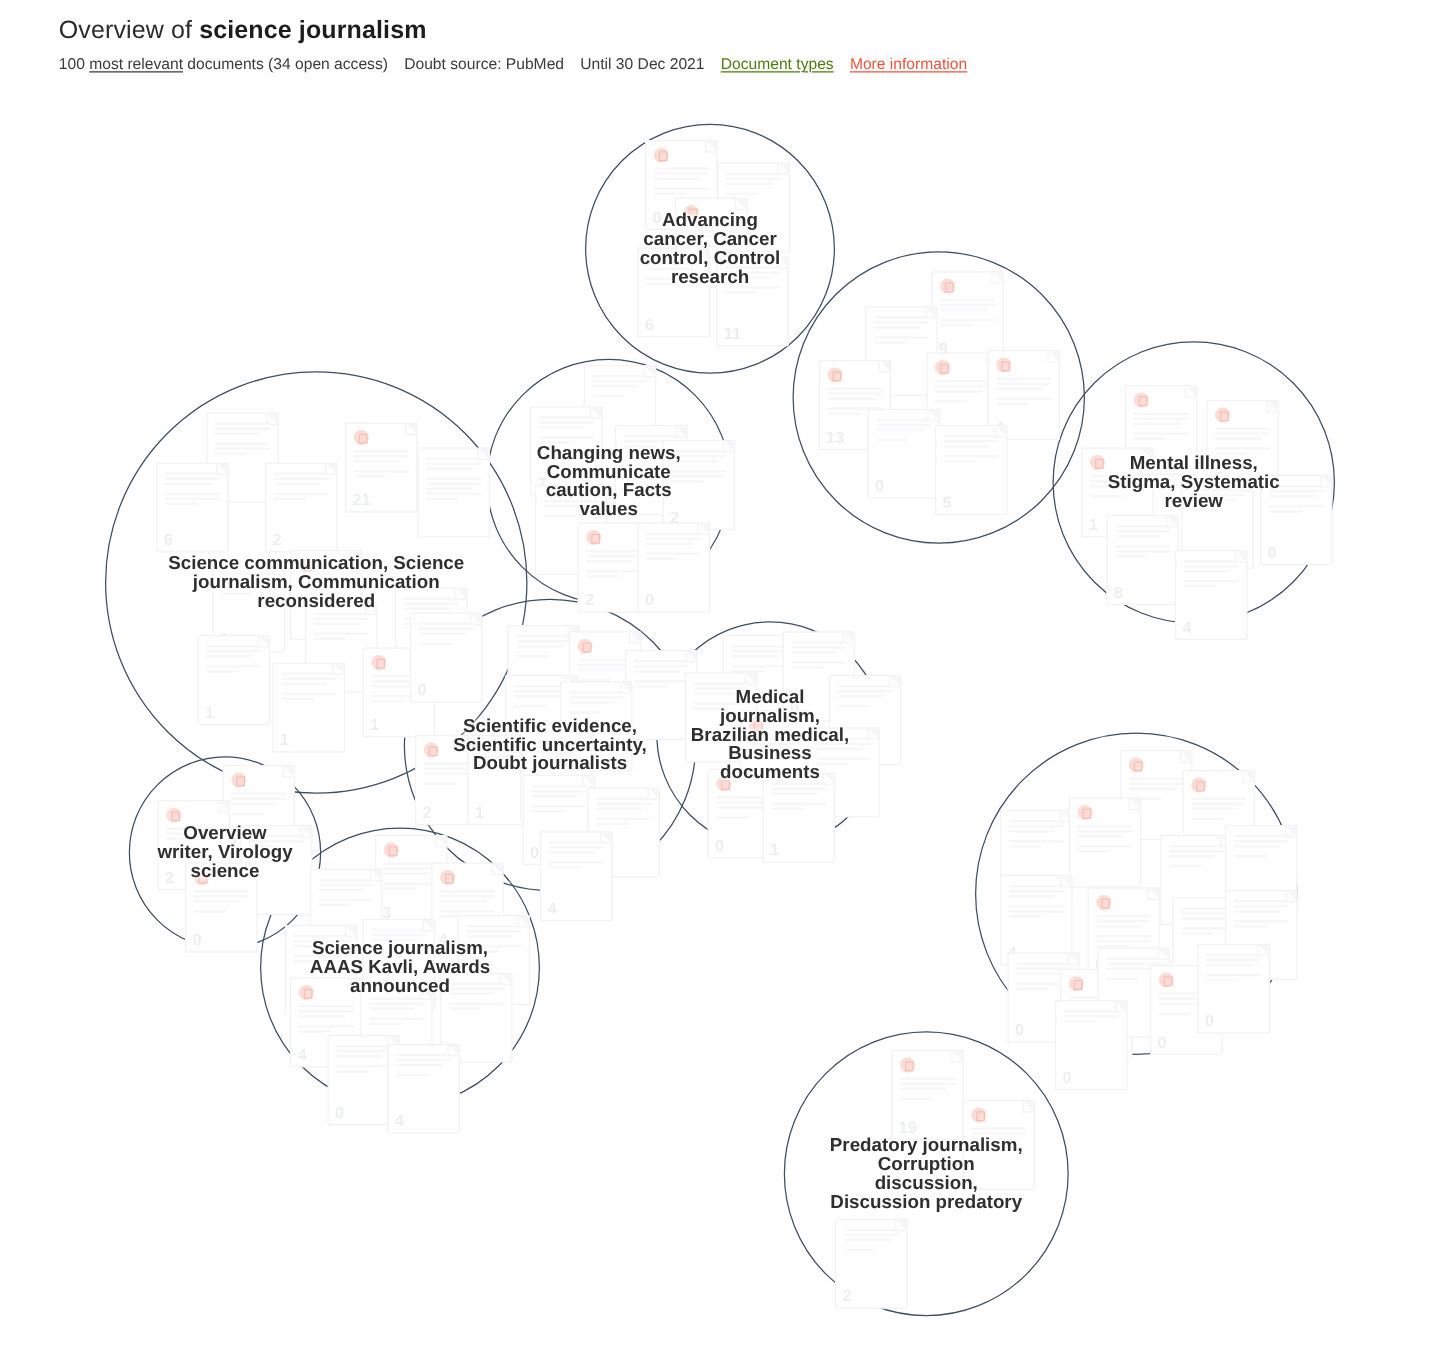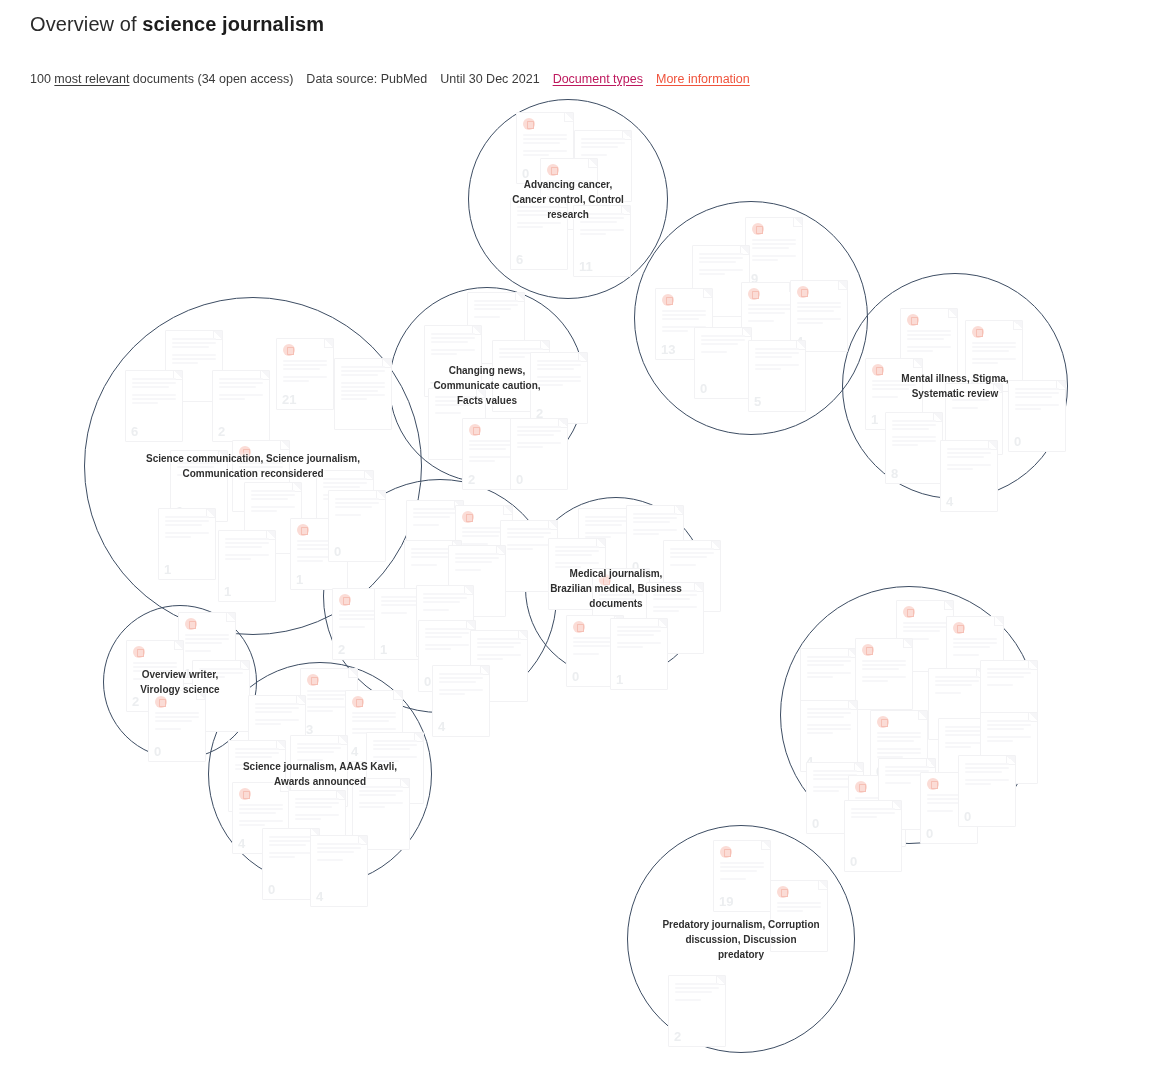--- a/index.html
+++ b/index.html
@@ -6,33 +6,33 @@
   html, body {
     margin: 0; padding: 0;
     width: 1150px; height: 1080px;
     background: #ffffff;
     font-family: "Liberation Sans", sans-serif;
     overflow: hidden;
   }
   #app { position: relative; width: 1150px; height: 1080px; background:#fff; }
 
   
-  .header { position: absolute; left: 30px; top: 10px; width: 1060px; }
+  .header { position: absolute; left: 47px; top: 10px; width: 1060px; }
   .title {
     font-size: 20px; font-weight: 400; color: #2b2b2b;
     letter-spacing: .1px; white-space: nowrap; line-height: 28px;
   }
   .title .topic { font-weight: 700; color: #1d1d1d; }
   .subbar {
     margin-top: 4px; font-size: 12.5px; color: #3b3b3b;
     display: flex; align-items: baseline; gap: 0; white-space: nowrap; line-height: 18px;
   }
   .subbar .seg { margin-right: 13px; }
   .subbar .seg:last-child { margin-right: 0; }
-  .ul-link { text-decoration: underline; text-underline-offset: 2px; cursor: pointer; color:#be185d;margin-top:28px; }
+  .ul-link { text-decoration: underline; text-underline-offset: 2px; cursor: pointer; color:#4d7c0f; }
   .accent-link {
     color: #f0533c; text-decoration: underline; text-underline-offset: 2px; cursor: pointer;
   }
   .inline-u { text-decoration: underline; text-underline-offset: 2px; }
 
   
   .map { position: absolute; left: 0; top: 0; width: 1150px; height: 1080px; }
   .cluster { position: absolute; }
   .cluster .ring {
     position: absolute; left: 0; top: 0; width: 100%; height: 100%;
@@ -40,21 +40,21 @@
     border: 1.15px solid #3d4d63;
     background: transparent;
   }
   .cluster-label {
     position: absolute; left: 50%; top: 50%;
     transform: translate(-50%, -50%);
     text-align: center;
     font-weight: 700;
     color: #2f2f2f;
     line-height: 15px;
-    font-size: 10px;
+    font-size: 15px;
     z-index: 40;
     pointer-events: none;
     word-break: break-word;
     hyphens: auto;
     text-shadow: 0 0 3px #fff, 0 0 3px #fff, 0 0 5px #fff, 0 0 6px #fff;
   }
 
   
   .doc {
     position: absolute;
@@ -97,21 +97,21 @@
 <body>
 
 <div id="app">
 
   <div class="header">
     <div class="title">
       <span>Overview of </span><span class="topic">science journalism</span>
     </div>
     <div class="subbar">
       <span class="seg"><span>100</span> <span class="inline-u">most relevant</span><span> documents (34 open access)</span></span>
-      <span class="seg">Data source: PubMed</span>
+      <span class="seg">Doubt source: PubMed</span>
       <span class="seg">Until 30 Dec 2021</span>
       <span class="seg ul-link">Document types</span>
       <span class="seg accent-link">More information</span>
     </div>
   </div>
 
   <div class="map" id="map">
       <div class="cluster" style="left: 468px; top: 99px; width: 200px; height: 200px;">
         <div class="ring" style="border-color: rgb(61, 77, 99);"></div>
       </div>
@@ -1227,19 +1227,20 @@
           <div class="ln m"></div>
           <div class="gap"></div>
           <div class="ln s"></div>
         </div>
         <div class="num">2</div>
       </div>
       <div class="cluster-label" style="left: 568px; top: 199px; width: 122px;">Advancing cancer, Cancer control, Control research</div>
       <div class="cluster-label" style="left: 955px; top: 386px; width: 160px;">Mental illness, Stigma, Systematic review</div>
       <div class="cluster-label" style="left: 487px; top: 385px; width: 132px;">Changing news, Communicate caution, Facts values</div>
       <div class="cluster-label" style="left: 253px; top: 466px; width: 240px;">Science communication, Science journalism, Communication reconsidered</div>
+      <div class="cluster-label" style="left: 440px; top: 596px; width: 160px;">Scientific evidence, Scientific uncertainty, Doubt journalists</div>
       <div class="cluster-label" style="left: 616px; top: 588px; width: 132px;">Medical journalism, Brazilian medical, Business documents</div>
       <div class="cluster-label" style="left: 180px; top: 682px; width: 112px;">Overview writer, Virology science</div>
       <div class="cluster-label" style="left: 320px; top: 774px; width: 158px;">Science journalism, AAAS Kavli, Awards announced</div>
       <div class="cluster-label" style="left: 741px; top: 939px; width: 160px;">Predatory journalism, Corruption discussion, Discussion predatory</div>
     </div>
 
 </div>
 
 </body></html>

